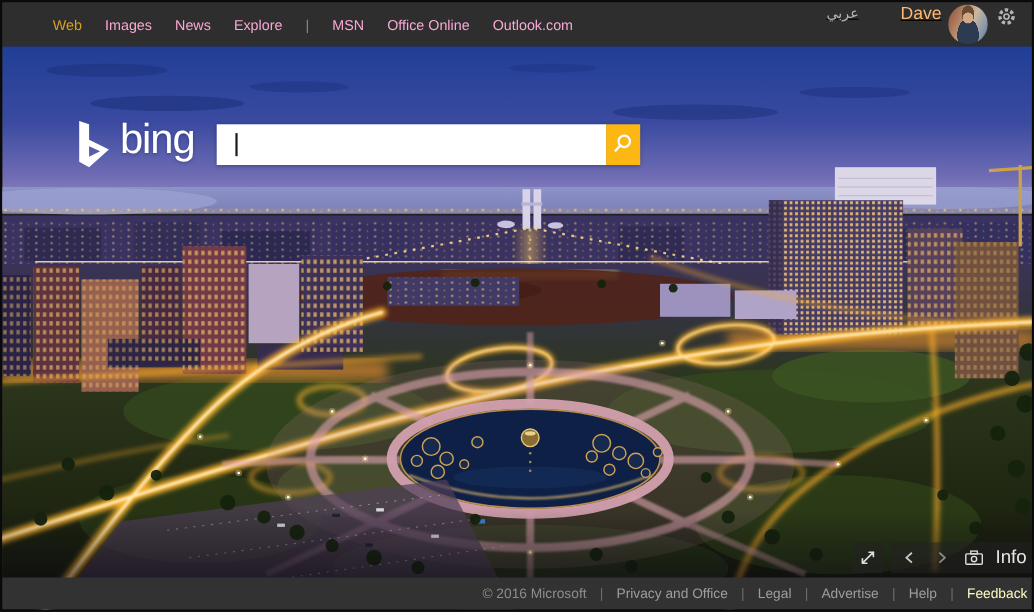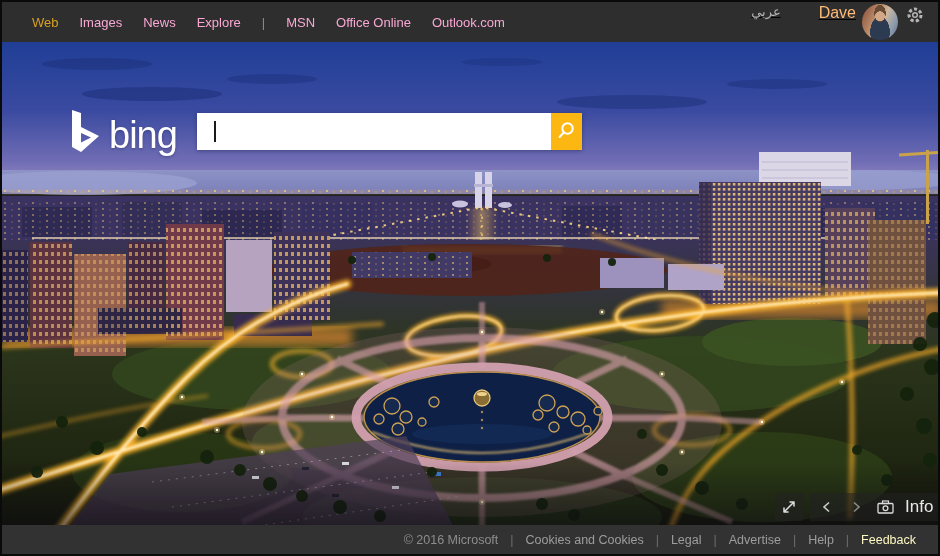--- a/index.html
+++ b/index.html
@@ -2,60 +2,60 @@
 <html><head>
 <meta charset="utf-8">
 <style>
   html,body{margin:0;padding:0;background:#111;}
   *{box-sizing:border-box;font-family:"Liberation Sans",sans-serif;}
   .screen{position:relative;width:940px;height:556px;margin:0 auto;overflow:hidden;
           background:#222;border:2px solid #0a0a0a;}
   
   .topnav{position:absolute;top:0;left:0;right:0;height:40px;background:#2e2e2e;
           display:flex;align-items:center;justify-content:space-between;z-index:30;}
-  .nav-left{display:flex;align-items:center;gap:21px;padding-left:30px;}
+  .nav-left{display:flex;align-items:center;gap:21px;padding-left:46px;}
   .nav-item{font-size:13px;color:#f9a8d4;cursor:pointer;white-space:nowrap;}
   .nav-item.active{color:#d7a022;}
   .nav-div{color:#8a8a8a;font-size:13px;}
   .nav-right{display:flex;gap:6px;padding-right:12px;text-decoration:underline;}
   .lang{font-size:13px;color:#b5b5b5;cursor:pointer;}
   .uname{font-size:16px;color:#fdba74;cursor:pointer;padding-left:32px;}
   .avatar{width:36px;height:36px;border-radius:50%;cursor:pointer;overflow:hidden;
     background:
       radial-gradient(circle at 50% 34%, #d2a886 0 16%, rgba(0,0,0,0) 17%),
       radial-gradient(ellipse at 50% 26%, #6b4a33 0 22%, rgba(0,0,0,0) 23%),
       radial-gradient(ellipse at 50% 78%, #2c3a52 0 38%, rgba(0,0,0,0) 39%),
       linear-gradient(115deg,#8a4a38 0%,#b98f6d 38%,#cdb7a0 55%,#8898ab 80%,#5c6a80 100%);}
   .gearbtn{width:22px;height:22px;display:flex;align-items:center;justify-content:center;cursor:pointer;}
   
   .hero{position:absolute;top:40px;left:0;width:940px;height:516px;}
   .hero svg{display:block;}
   
   .searchwrap{position:absolute;left:66px;top:104px;display:flex;align-items:center;height:50px;z-index:20;}
-  .logo{display:flex;align-items:flex-end;margin-right:20px;cursor:pointer;}
+  .logo{display:flex;align-items:flex-start;margin-right:20px;cursor:pointer;}
   .logo-text{color:#fff;font-size:38px;font-weight:400;letter-spacing:-1px;line-height:1;margin-left:7px;
              text-shadow:0 1px 3px rgba(20,20,60,.35);}
   .sbox{position:relative;display:flex;align-items:stretch;box-shadow:0 1px 4px rgba(10,10,40,.35);}
   .sinput{width:354px;height:37px;border:none;outline:none;background:#fff;padding:0 12px 0 16px;
           font-size:16px;color:#222;}
   .caret{position:absolute;left:17px;top:8px;width:2px;height:21px;background:#1a1a1a;
          animation:blink 1.1s steps(1) infinite;}
   @keyframes blink{50%{opacity:0;}}
   .sbtn{width:31px;height:37px;background:#fdb713;border:none;cursor:pointer;display:flex;
         align-items:center;justify-content:center;padding:0;}
   
   .ctrls{position:absolute;top:491px;left:773px;display:flex;gap:7px;z-index:20;}
   .tile{background:rgba(34,34,34,.55);height:28px;display:flex;align-items:center;}
   .tile.sq{width:28px;justify-content:center;cursor:pointer;}
   .tile.grp{width:132px;padding:0 8px;gap:11px;}
   .cbtn{width:18px;height:18px;display:flex;align-items:center;justify-content:center;cursor:pointer;}
   .info-label{color:#e8e8e8;font-size:17px;cursor:pointer;}
   
   .footer{position:absolute;left:0;right:0;bottom:0;height:29px;background:#323232;z-index:25;
-          display:flex;align-items:center;justify-content:flex-end;gap:12px;padding-right:22px;
+          display:flex;align-items:center;justify-content:flex-end;gap:12px;padding-right:4px;
           font-size:12.5px;}
   .f-copy{color:#8d8d8d;}
   .f-sep{color:#6d6d6d;}
   .f-link{color:#9d9d9d;cursor:pointer;}
   .f-feedback{color:#fef9c3;cursor:pointer;}
 </style>
 </head>
 <body>
 
 <div class="screen">
@@ -413,21 +413,21 @@
           <circle cx="8.5" cy="8.2" r="2.4" fill="none" stroke="#dddddd" stroke-width="1.3"></circle>
         </svg>
       </span>
       <span class="info-label">Info</span>
     </div>
   </div>
 
   <div class="footer">
     <span class="f-copy">© 2016 Microsoft</span>
     <span class="f-sep">|</span>
-    <span class="f-link">Cookies and Cookies</span>
+    <span class="f-link">Privacy and Office</span>
     <span class="f-sep">|</span>
     <span class="f-link">Legal</span>
     <span class="f-sep">|</span>
     <span class="f-link">Advertise</span>
     <span class="f-sep">|</span>
     <span class="f-link">Help</span>
     <span class="f-sep">|</span>
     <span class="f-feedback">Feedback</span>
   </div>
 

